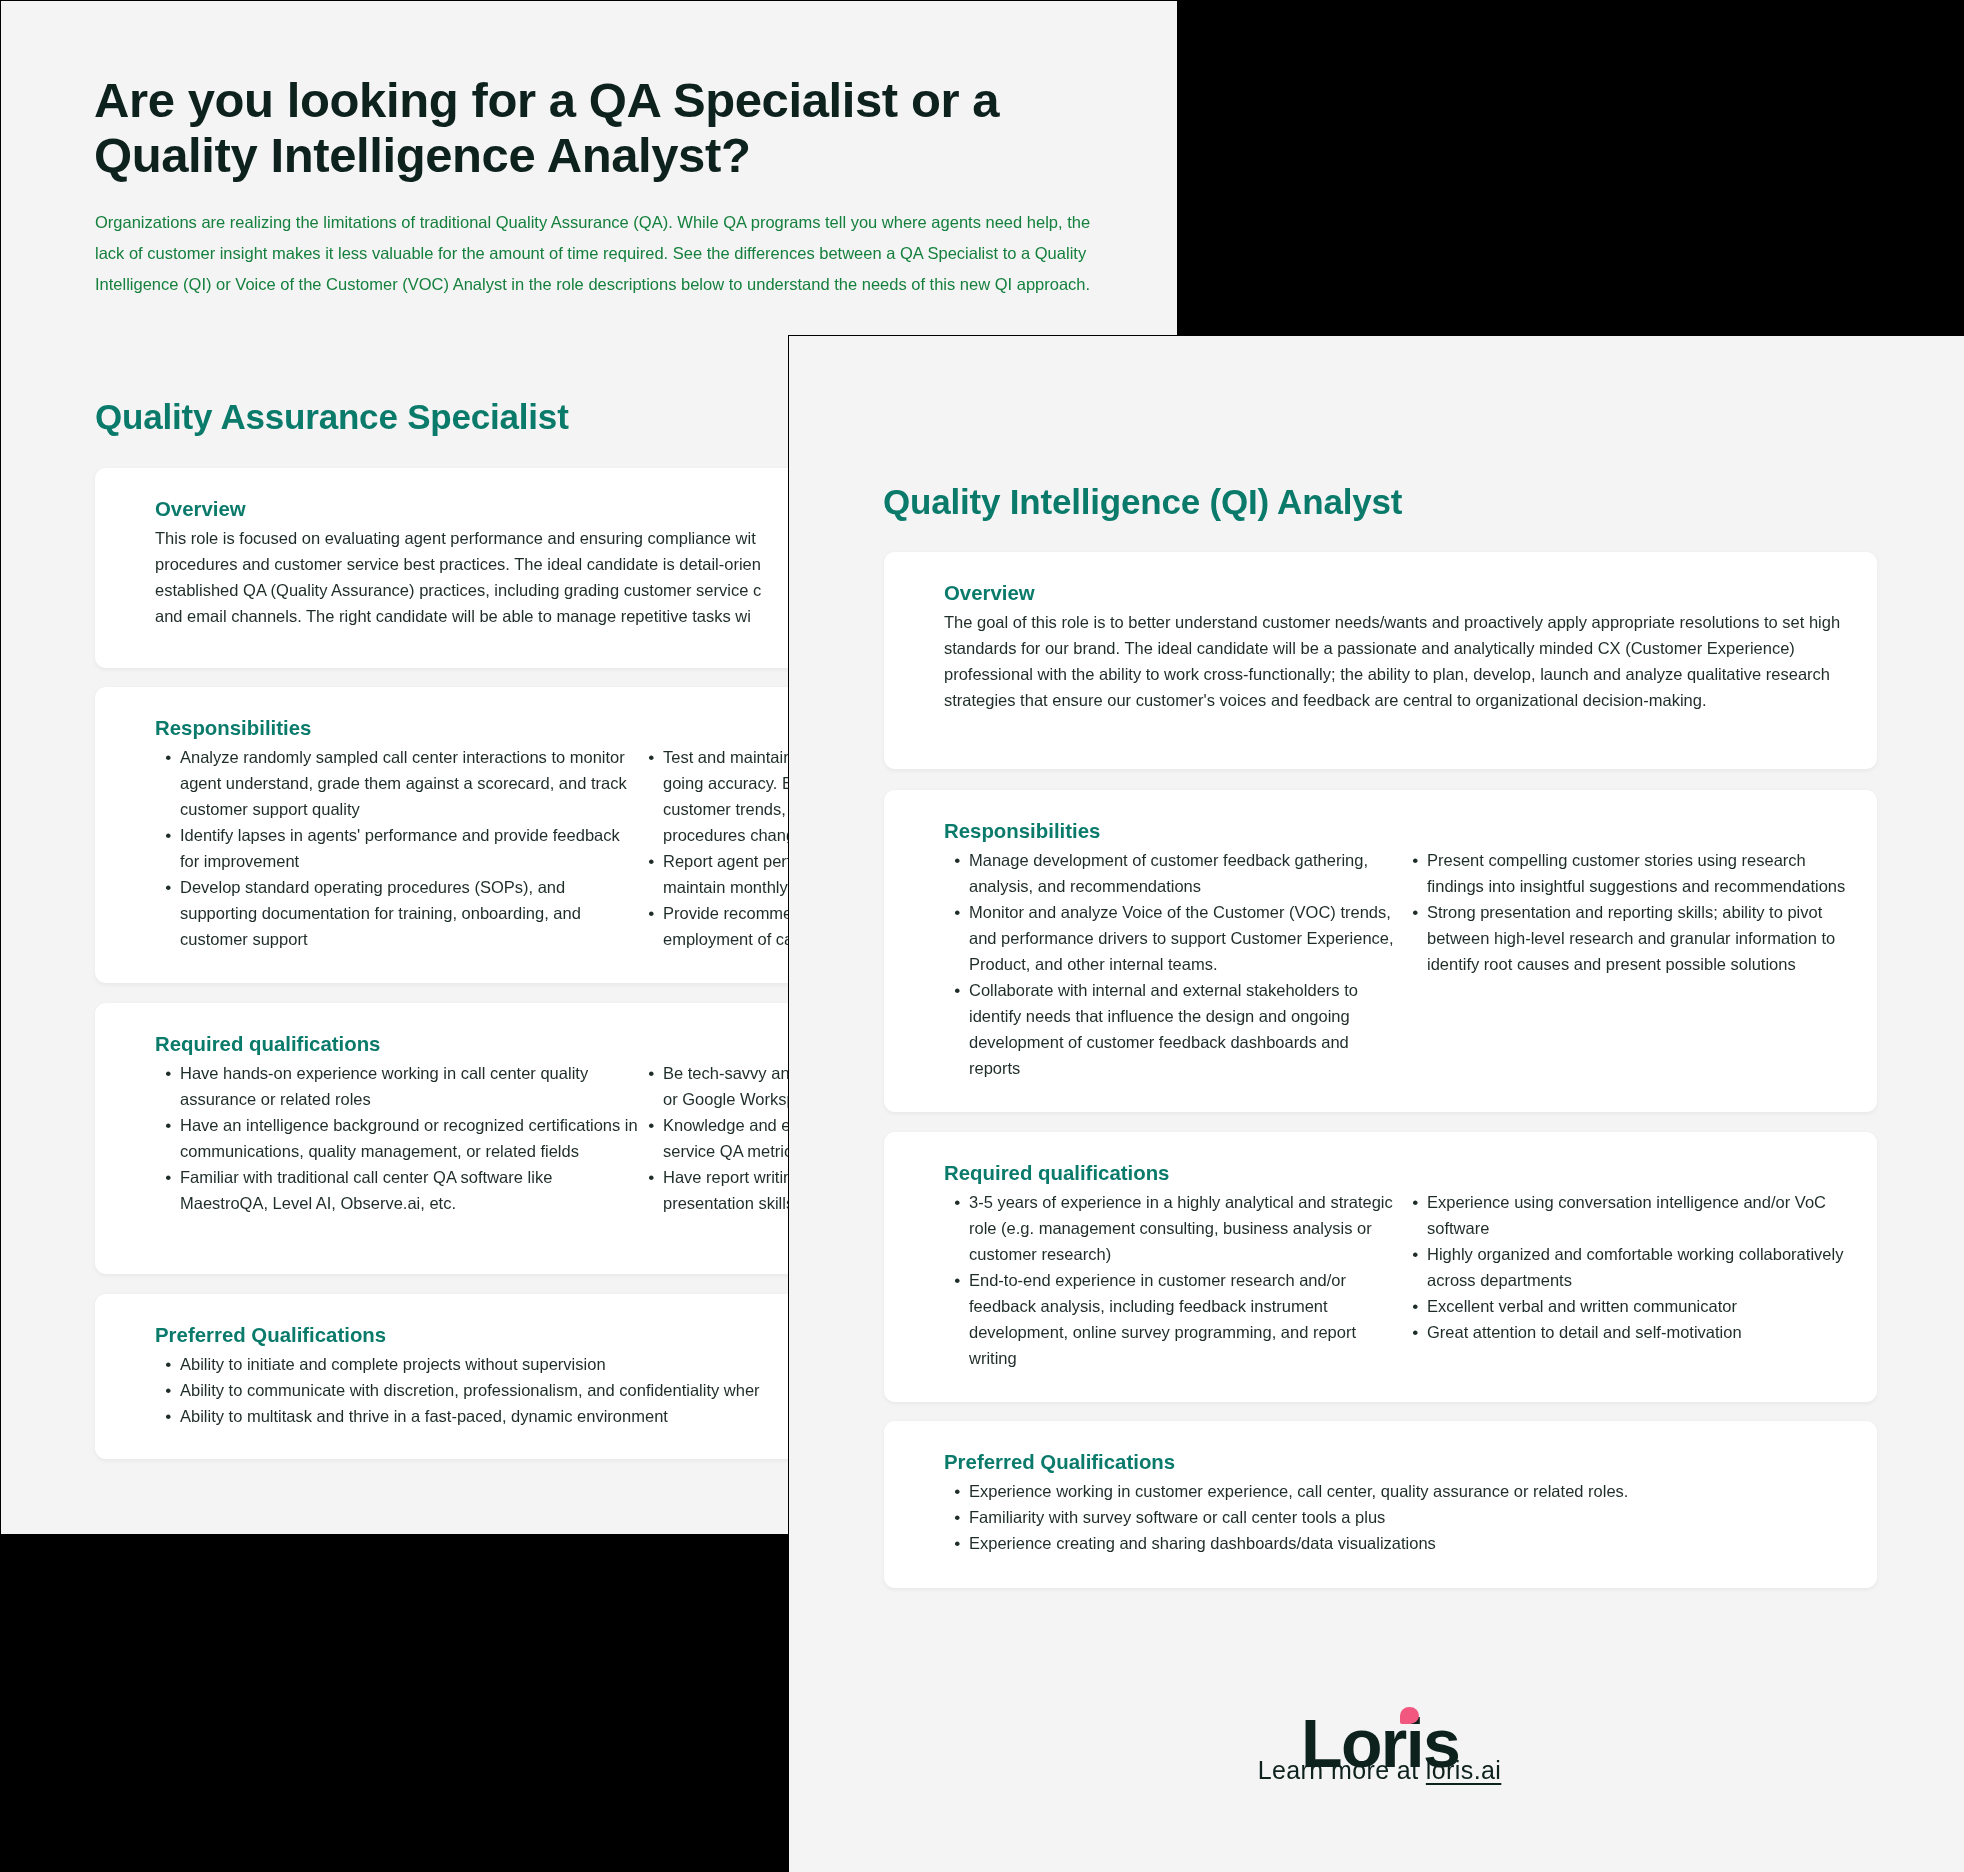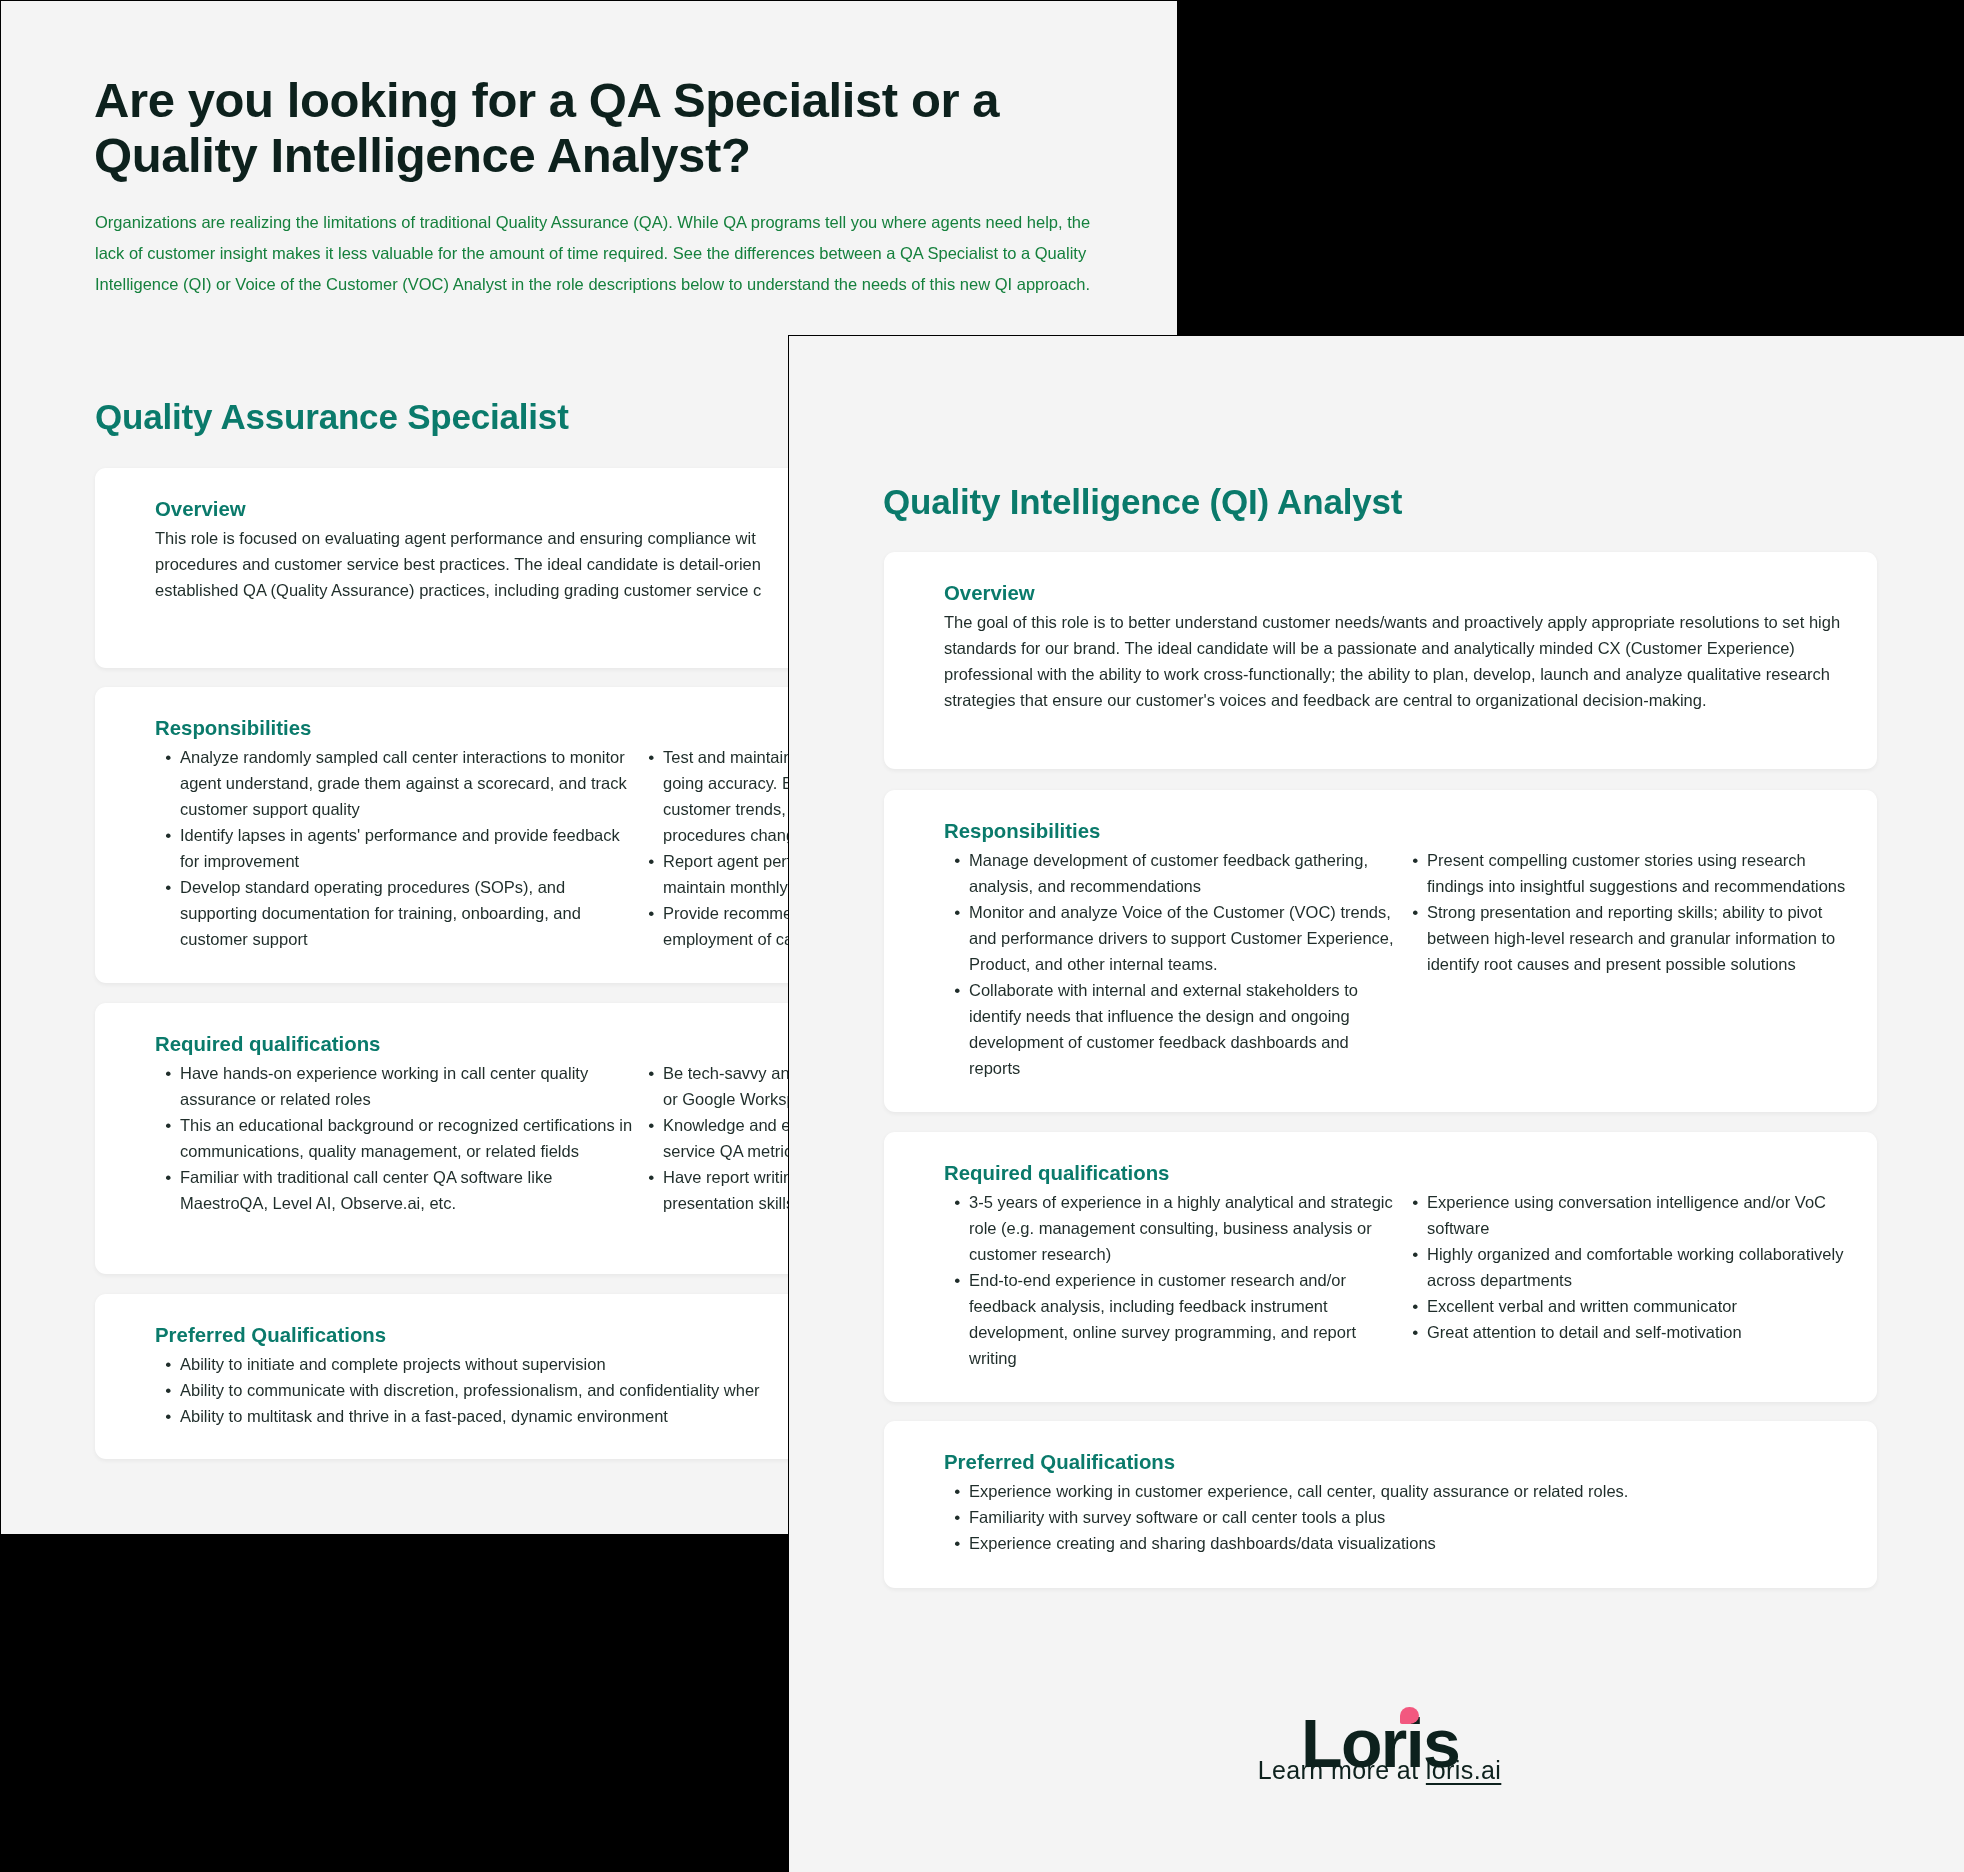--- a/index.html
+++ b/index.html
@@ -87,20 +87,21 @@
 <div class="page" id="back-page">
   <h1 class="main-title">Are you looking for a QA Specialist or a Quality Intelligence Analyst?</h1>
   <p class="intro">Organizations are realizing the limitations of traditional Quality Assurance (QA). While QA programs tell you where agents need help, the lack of customer insight makes it less valuable for the amount of time required. See the differences between a QA Specialist to a Quality Intelligence (QI) or Voice of the Customer (VOC) Analyst in the role descriptions below to understand the needs of this new QI approach.</p>
   <h2 class="role-title">Quality Assurance Specialist</h2>
 
   <div class="card" style="top:467px;height:200px;">
     <div class="card-heading">Overview</div>
     <div class="card-text">This role is focused on evaluating agent performance and ensuring compliance wit</div>
     <div class="card-text">procedures and customer service best practices. The ideal candidate is detail-orien</div>
     <div class="card-text">established QA (Quality Assurance) practices, including grading customer service c</div>
+    <div class="card-text">and email channels. The right candidate will be able to manage repetitive tasks wi</div>
   </div>
 
   <div class="card" style="top:686px;height:296px;">
     <div class="card-heading">Responsibilities</div>
     <div class="cols">
       <ul class="blist col-left">
         <li>Analyze randomly sampled call center interactions to monitor agent understand, grade them against a scorecard, and track customer support quality</li>
         <li>Identify lapses in agents' performance and provide feedback for improvement</li>
         <li>Develop standard operating procedures (SOPs), and supporting documentation for training, onboarding, and customer support</li>
       </ul>
@@ -115,21 +116,21 @@
 employment of call ce</li>
       </ul>
     </div>
   </div>
 
   <div class="card" style="top:1002px;height:271px;">
     <div class="card-heading">Required qualifications</div>
     <div class="cols">
       <ul class="blist col-left">
         <li>Have hands-on experience working in call center quality assurance or related roles</li>
-        <li>This an educational background or recognized certifications in communications, quality management, or related fields</li>
+        <li>Have an intelligence background or recognized certifications in communications, quality management, or related fields</li>
         <li>Familiar with traditional call center QA software like MaestroQA,  Level AI, Observe.ai, etc.</li>
       </ul>
       <ul class="blist col-right">
         <li style="white-space:pre-line">Be tech-savvy and co
 or Google Workspace</li>
         <li style="white-space:pre-line">Knowledge and expe
 service QA metrics</li>
         <li style="white-space:pre-line">Have report writing, c
 presentation skills</li>
       </ul>

